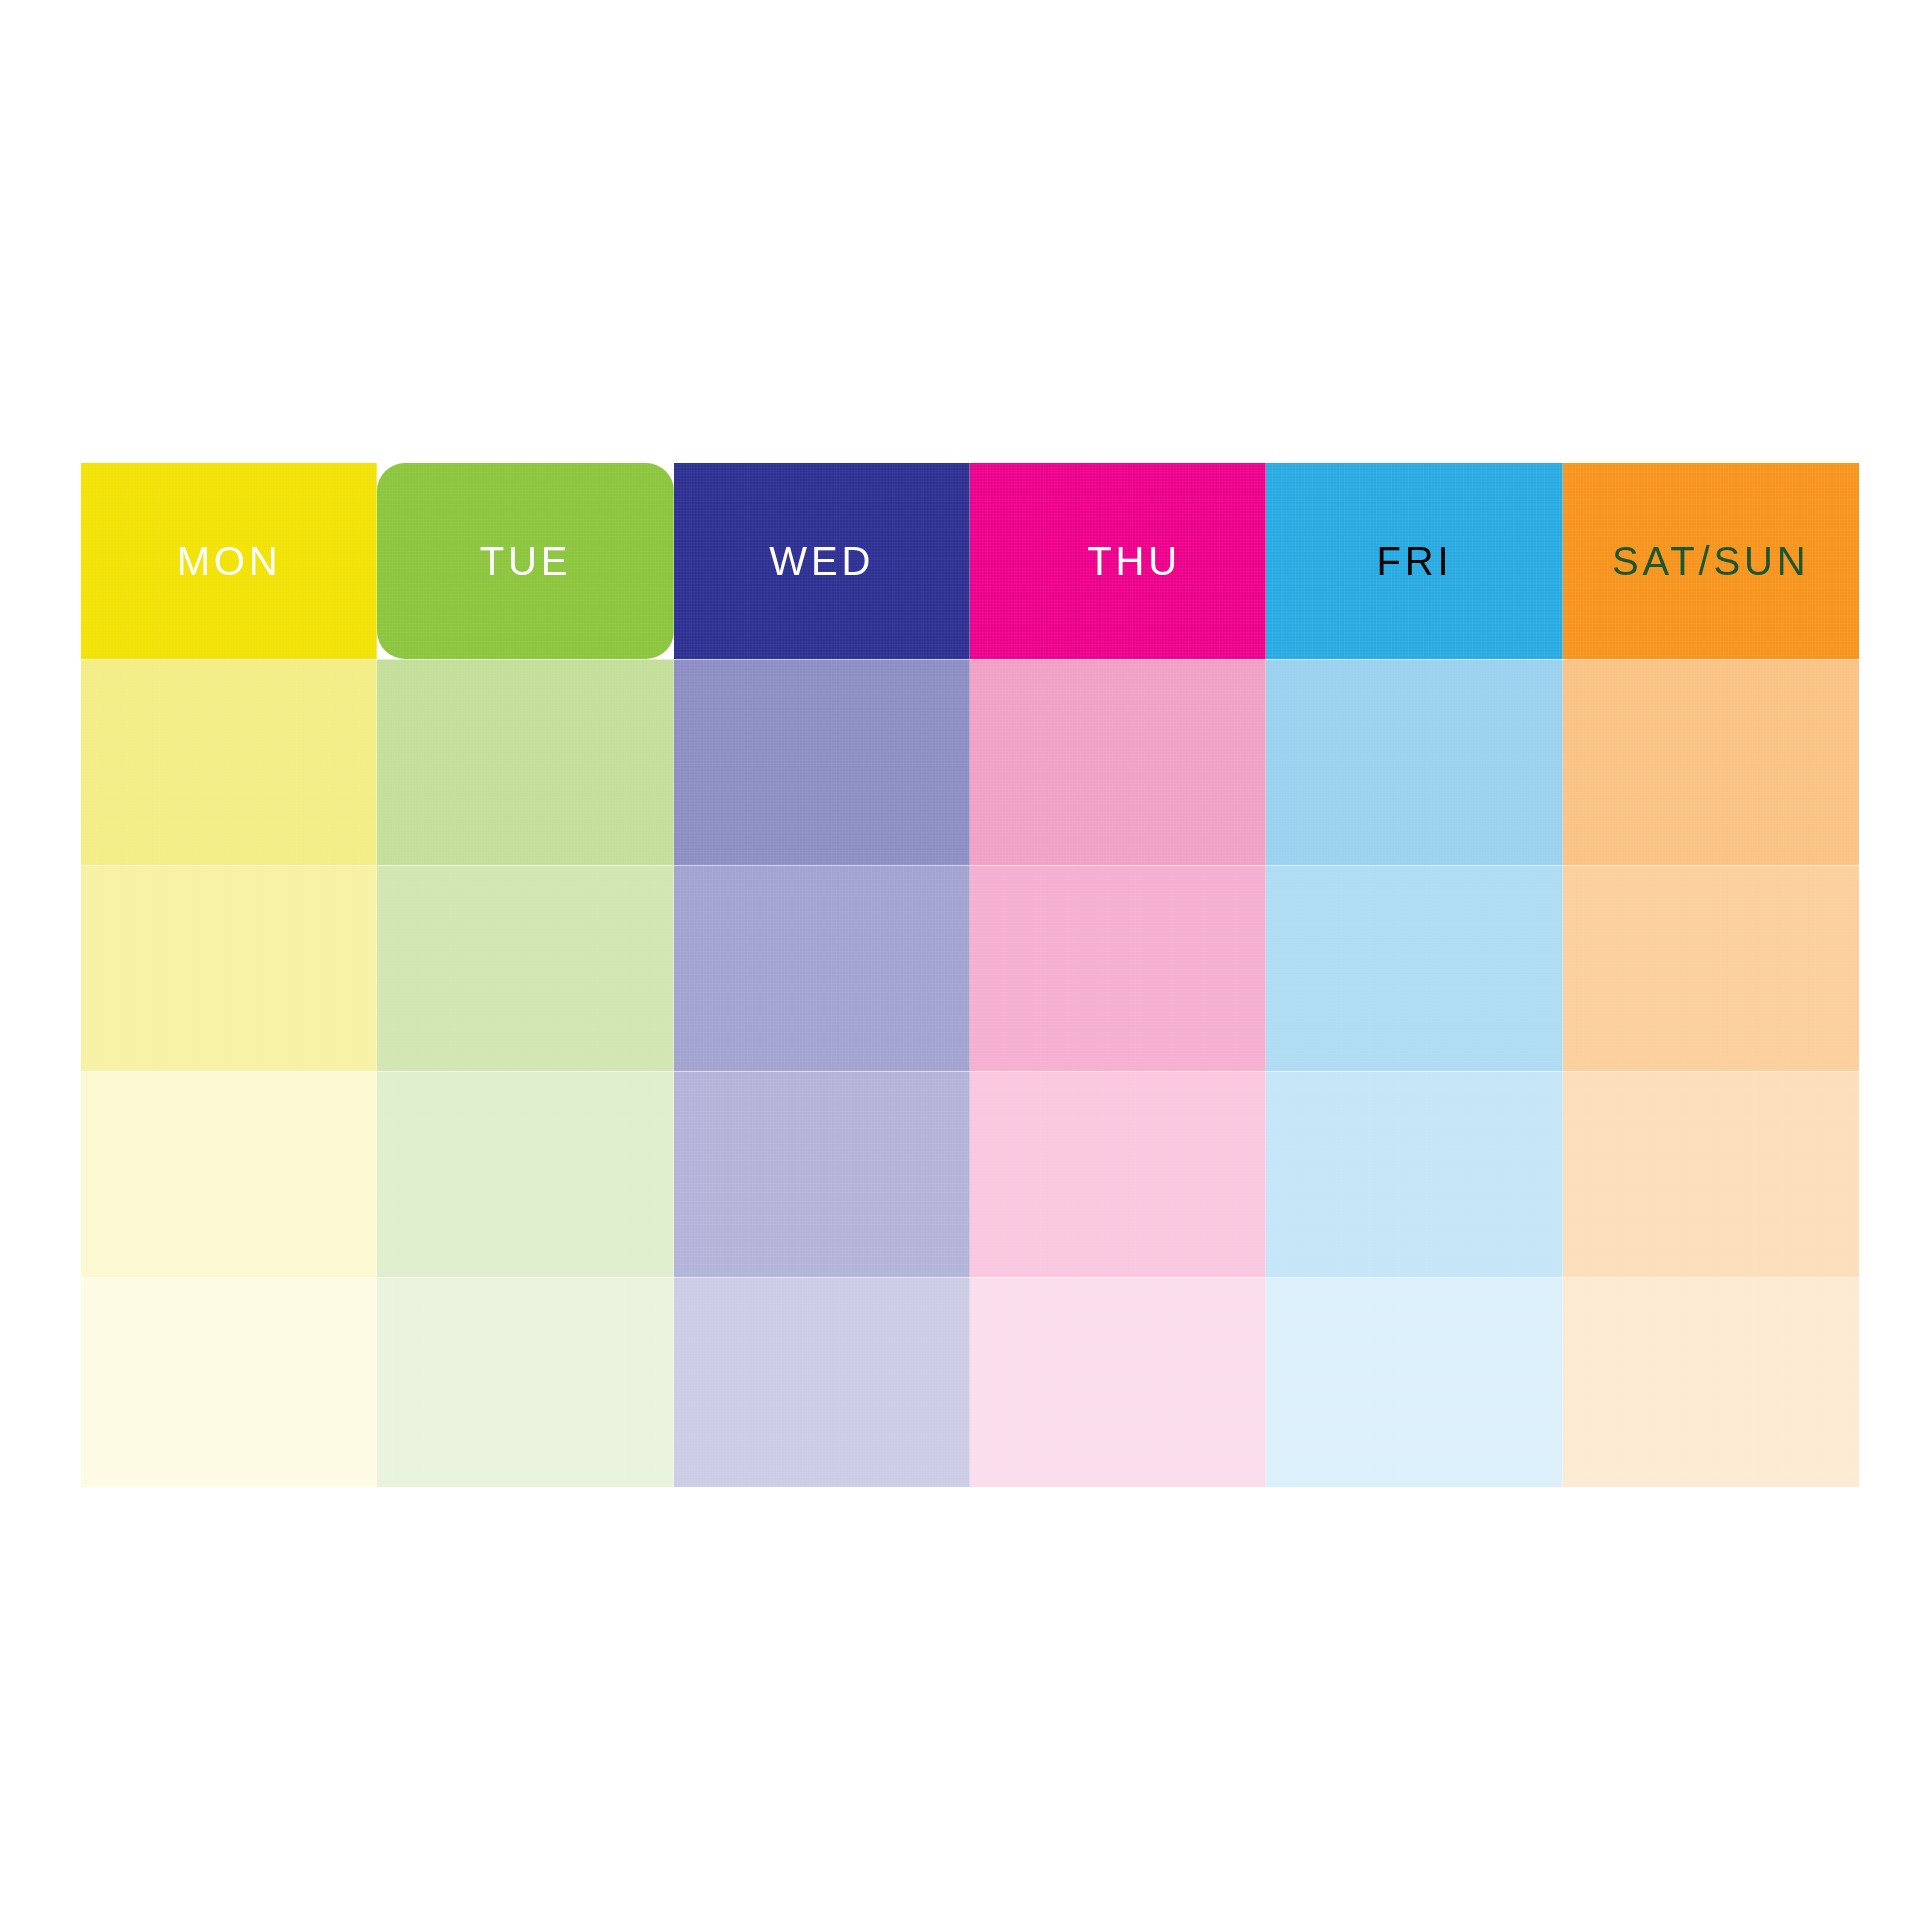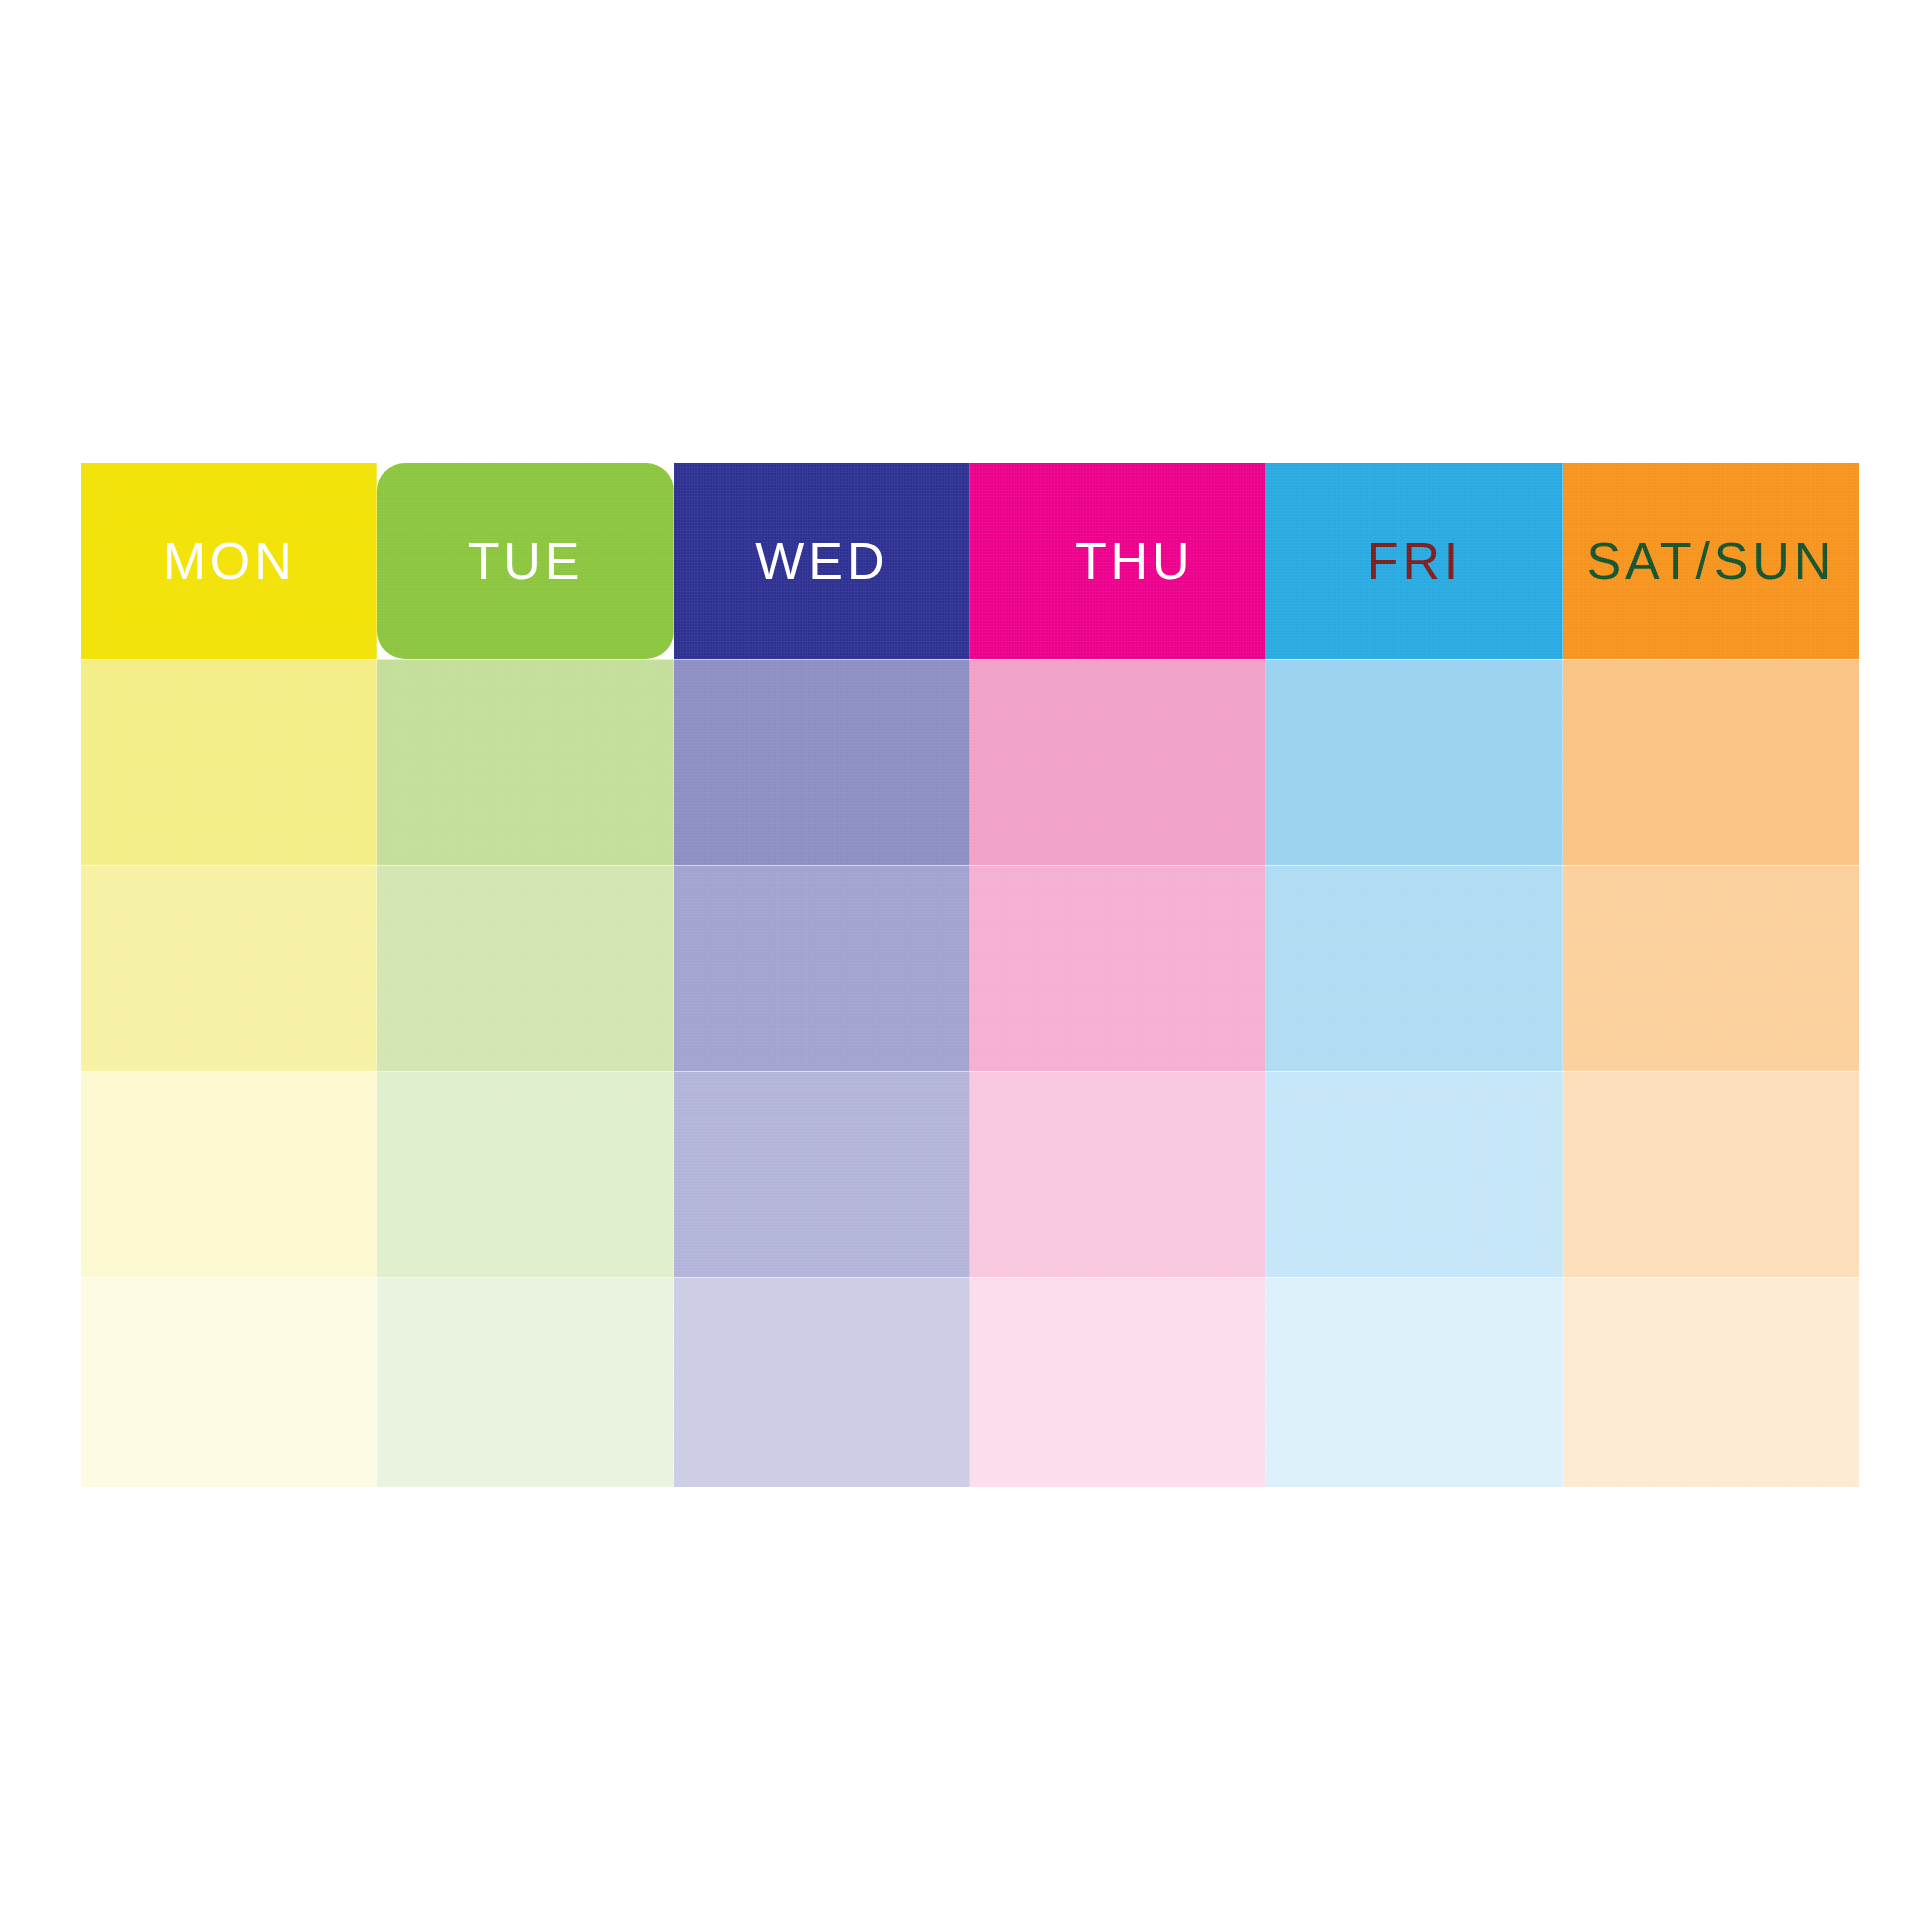--- a/index.html
+++ b/index.html
@@ -46,21 +46,21 @@
 
   
   .header-cell {
     display: flex;
     align-items: center;
     justify-content: center;
   }
 
   .header-label {
     color: #ffffff;
-    font-size: 52px;
+    font-size: 40px;
     font-weight: 400;
     letter-spacing: 3.9px;
     font-family: "Liberation Sans", sans-serif;
     line-height: 1;
     white-space: nowrap;
     user-select: none;
   }
 
   
   .cell::after {
@@ -103,21 +103,21 @@
       <div class="cell header-cell gutter-right" style="background: rgb(140, 198, 63); border-radius: 28px;">
         <span class="header-label" style="color: rgb(255, 255, 255);">TUE</span>
       </div>
       <div class="cell header-cell gutter-right" style="background: rgb(46, 49, 146);">
         <span class="header-label" style="color: rgb(255, 255, 255);">WED</span>
       </div>
       <div class="cell header-cell gutter-right" style="background: rgb(236, 0, 140); padding-left: 32px;">
         <span class="header-label" style="color: rgb(255, 255, 255);">THU</span>
       </div>
       <div class="cell header-cell gutter-right" style="background: rgb(41, 171, 226);">
-        <span class="header-label" style="color: #7f1d1d;">FRI</span>
+        <span class="header-label" style="color: #000000;">FRI</span>
       </div>
       <div class="cell header-cell" style="background: rgb(247, 148, 30);">
         <span class="header-label" style="color: #14532d;">SAT/SUN</span>
       </div>
       <div class="cell body-cell gutter-right" style="background: rgb(244, 237, 134);"><span></span></div>
       <div class="cell body-cell gutter-right" style="background: rgb(195, 222, 154);"><span></span></div>
       <div class="cell body-cell gutter-right" style="background: rgb(141, 143, 196);"><span></span></div>
       <div class="cell body-cell gutter-right" style="background: rgb(241, 160, 198);"><span></span></div>
       <div class="cell body-cell gutter-right" style="background: rgb(155, 210, 239);"><span></span></div>
       <div class="cell body-cell" style="background: rgb(249, 195, 132);"><span></span></div>

